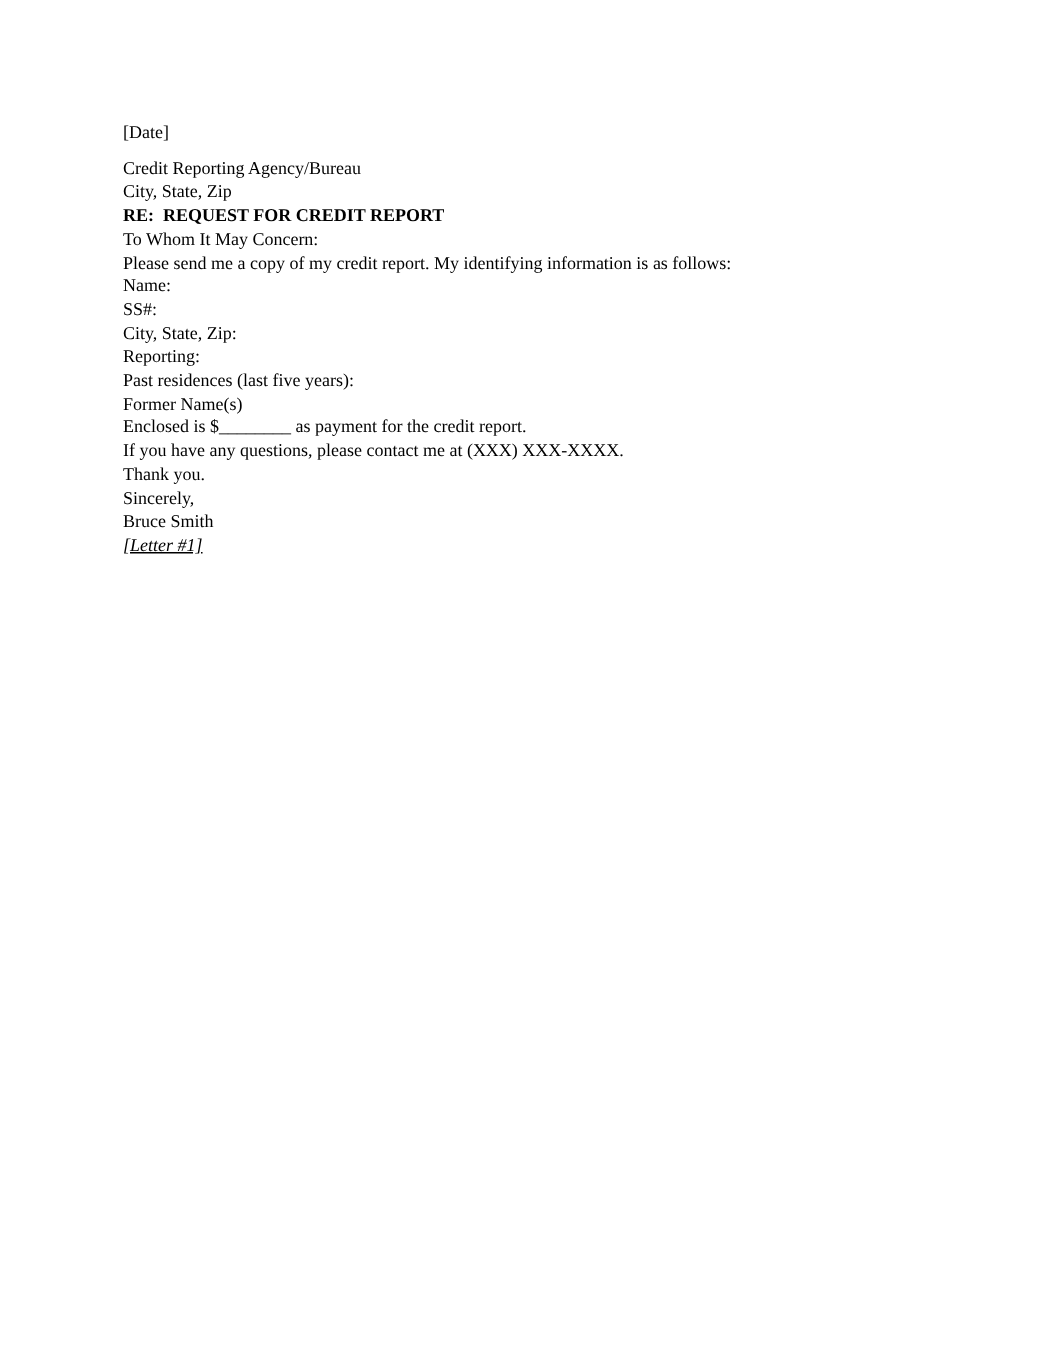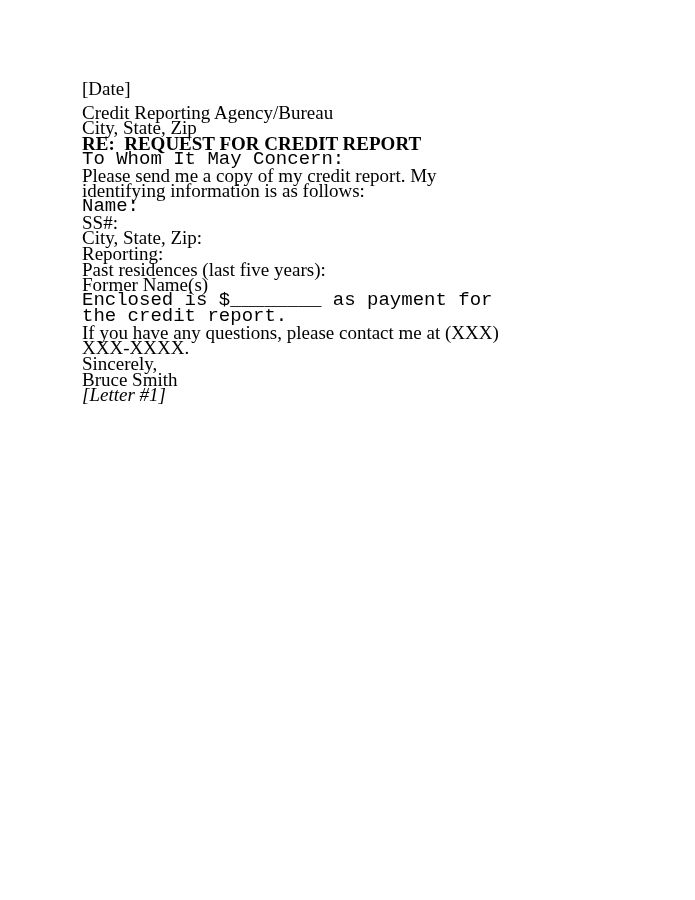--- a/index.html
+++ b/index.html
@@ -12,33 +12,33 @@
       width: 695px;
       height: 900px;
       overflow: hidden;
     }
     .page {
       width: 577px;
       height: 900px;
       background: #ffffff;
       color: #000000;
       font-family: "Liberation Serif", "DejaVu Serif", serif;
-      font-size: 19px;
+      font-size: 12px;
       line-height: 15.7px;
       padding: 81px 70px 0 82px;
     }
     .page p {
       margin: 0;
       white-space: pre-wrap; 
     }
     .bold   { font-weight: bold; }
-    .italic { font-style: italic; }
+    .italic { font-style: italic; text-decoration: underline; }
     
     .mt1 { margin-top: 8px; }  
-    .mt2 { margin-top: 31.4px; font-family: Liberation Mono, monospace; }  
+    .mt2 { margin-top: 31.4px; }  
     .mt3 { margin-top: 47.1px; }  
     .mt5 { margin-top: 78.5px; }  
   </style>
 </head>
 <body>
 
 <div class="page">
 
   <p>[Date]</p>
 
@@ -63,20 +63,21 @@
   <p class="mt1">Reporting:</p>
 
   <p class="mt1">Past residences (last five years):</p>
 
   <p class="mt1">Former Name(s)</p>
 
   <p class="mt2">Enclosed is $________ as payment for the credit report.</p>
 
   <p class="mt1">If you have any questions, please contact me at (XXX) XXX-XXXX.</p>
 
+  <p class="mt1">Thank you.</p>
 
   <p class="mt1">Sincerely,</p>
 
   <p class="mt3">Bruce Smith</p>
 
   <p class="italic mt5">[Letter #1]</p>
 
 </div>
 
 </body></html>

